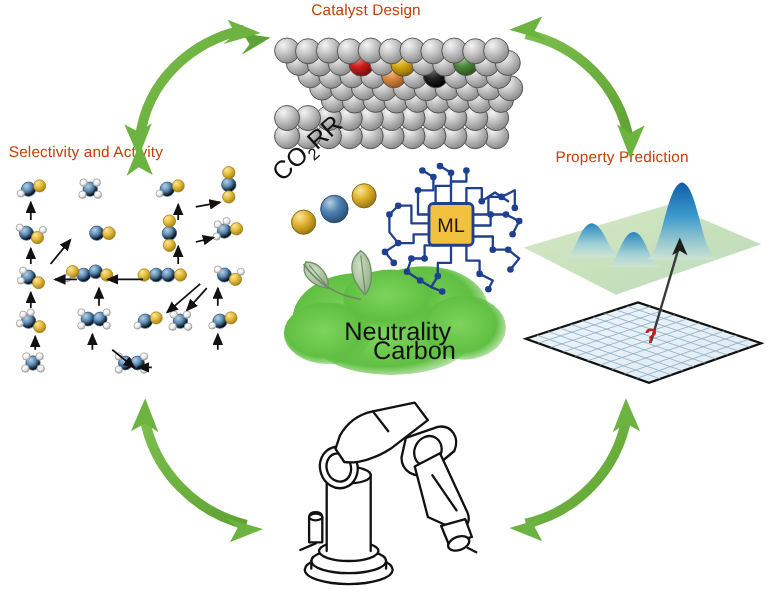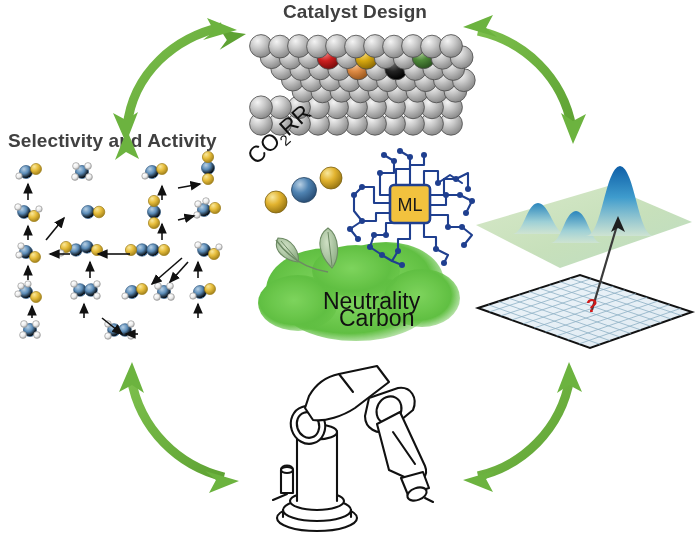--- a/index.html
+++ b/index.html
@@ -5,51 +5,52 @@
   html,body{margin:0;padding:0;}
   body{
     width:700px;height:541px;position:relative;overflow:hidden;
     background:#ffffff;
     font-family:"Liberation Sans", sans-serif;
     color:#111;
   }
   .stage{position:absolute;inset:0;}
   .abs{position:absolute;}
   .ttl{
-    position:absolute;font-size:19px;line-height:1;letter-spacing:.1px;
-    color:#404040;white-space:nowrap;font-weight:700;
+    position:absolute;font-size:14px;line-height:1;letter-spacing:.1px;
+    color:#c2410c;white-space:nowrap;font-weight:400;
   }
   #title-catalyst{left:283px;top:2px;}
   #title-selectivity{left:8px;top:131px;}
   #title-property{left:505px;top:135px;}
   #title-experimentation{left:277px;top:339px;}
 
   .center-text{
     position:absolute;font-size:23px;color:#111;white-space:nowrap;text-align:center;
   }
   #carbon-line1{left:339px;top:261px;margin-top:44px;}
-  #carbon-line2{left:323px;top:288px;}
+  #carbon-line2{left:313px;top:288px;}
 
   #co2rr-label{
     position:absolute;left:242px;top:150px;width:100px;height:60px;
     font-size:23px;color:#111;
     transform:rotate(-42deg);transform-origin:left top;
     white-space:nowrap;
   }
   #co2rr-label sub{font-size:15px;}
 
   svg{display:block;overflow:visible;}
 </style>
 </head>
 <body>
 
 <div class="stage">
 
   <div class="ttl" id="title-catalyst">Catalyst Design</div>
   <div class="ttl" id="title-selectivity">Selectivity and Activity</div>
+  <div class="ttl" id="title-property">Property Prediction</div>
 
   <svg class="abs" style="left:0;top:0;" width="700" height="541">
     <defs>
       <linearGradient id="ggrad" x1="0" y1="0" x2="1" y2="1">
         <stop offset="0%" stop-color="#7cbf4c"></stop>
         <stop offset="100%" stop-color="#5ea233"></stop>
       </linearGradient>
     </defs>
 
     <g>

